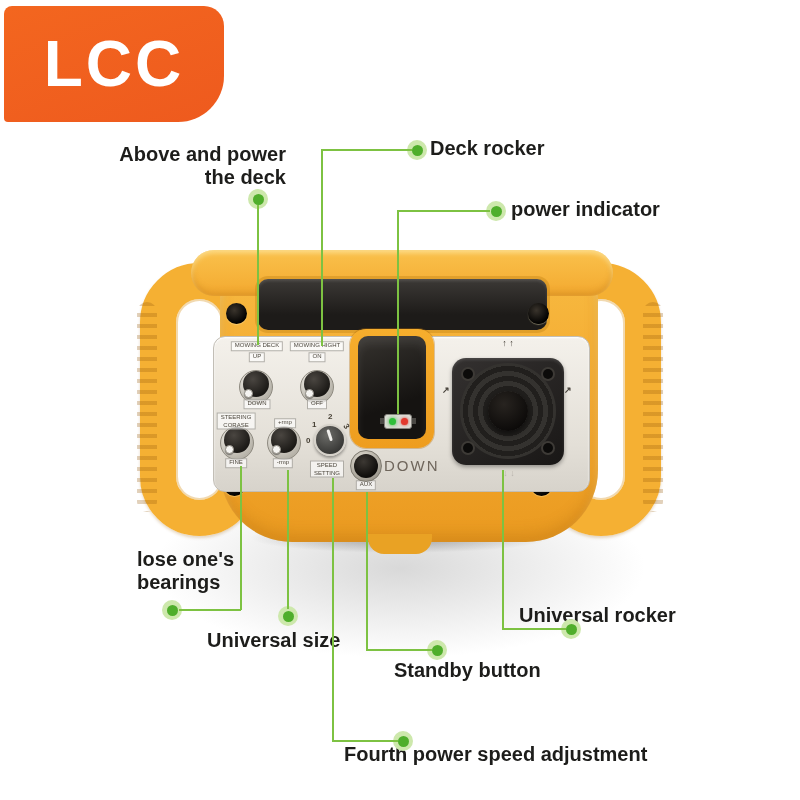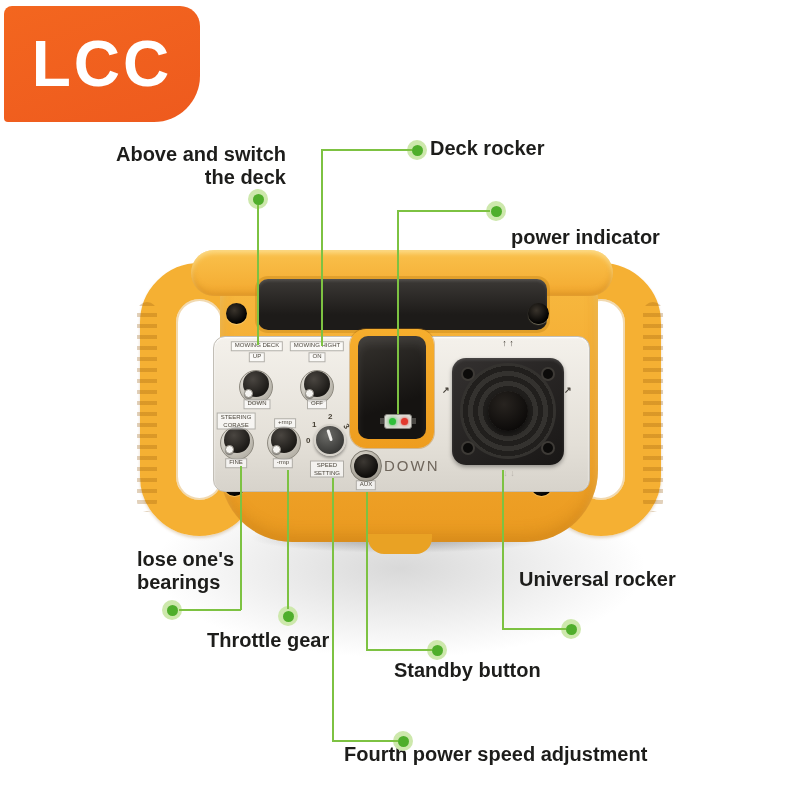--- a/index.html
+++ b/index.html
@@ -1,21 +1,21 @@
 <!DOCTYPE html>
 <html><head>
 <meta charset="utf-8">
 <style>
   html,body{margin:0;padding:0;background:#fff;}
   #scene{position:relative;width:800px;height:800px;background:#ffffff;overflow:hidden;
          font-family:"Liberation Sans",sans-serif;}
   .abs{position:absolute;}
 
   
-  .brand{left:4px;top:6px;width:196px;height:116px;background:linear-gradient(160deg,#f3661f,#ee5a1e);
+  .brand{left:4px;top:6px;width:220px;height:116px;background:linear-gradient(160deg,#f3661f,#ee5a1e);
          border-radius:8px 20px 46px 4px;display:flex;align-items:center;justify-content:center;}
   .brand-text{color:#fff;font-size:64px;font-weight:800;letter-spacing:3px;line-height:1;}
 
   
   .backdrop{left:60px;top:488px;width:680px;height:250px;
             background:radial-gradient(ellipse 50% 50% at 50% 32%,rgba(185,185,185,.55),rgba(255,255,255,0) 72%);}
   .dev-shadow{left:180px;top:516px;width:440px;height:44px;
               background:radial-gradient(ellipse 50% 50% at 50% 50%,rgba(70,70,70,.45),rgba(255,255,255,0) 68%);}
 
   
@@ -206,68 +206,68 @@
   <div class="abs joy-knob"></div>
   <div class="abs joy-screw" style="left:463px;top:369px;"></div>
   <div class="abs joy-screw" style="left:543px;top:369px;"></div>
   <div class="abs joy-screw" style="left:463px;top:443px;"></div>
   <div class="abs joy-screw" style="left:543px;top:443px;"></div>
   <div class="abs joy-glyph" style="left:442px;top:385px;">↗</div>
   <div class="abs joy-glyph" style="left:564px;top:385px;">↗</div>
   <div class="abs joy-glyph-light" style="left:494px;top:468px;width:30px;text-align:center;">↓ ↓</div>
 
   <div>
-    <div class="abs callout-label" style="left:106px;top:143px;width:180px;text-align:right;">Above and switch
+    <div class="abs callout-label" style="left:106px;top:143px;width:180px;text-align:right;">Above and power
 the deck</div>
     <div class="abs dot" style="left:248px;top:189px;"></div>
     <div class="abs v-line" style="left:257px;top:205px;height:140px;"></div>
   </div>
 
   <div>
     <div class="abs callout-label" style="left:430px;top:137px;">Deck rocker</div>
     <div class="abs dot" style="left:407px;top:140px;"></div>
     <div class="abs h-line" style="left:322px;top:149px;width:90px;"></div>
     <div class="abs v-line" style="left:321px;top:149px;height:197px;"></div>
   </div>
 
   <div>
-    <div class="abs callout-label" style="left:511px;top:198px;margin-top:28px;">power indicator</div>
+    <div class="abs callout-label" style="left:511px;top:198px;">power indicator</div>
     <div class="abs dot" style="left:486px;top:201px;"></div>
     <div class="abs h-line" style="left:398px;top:210px;width:92px;"></div>
     <div class="abs v-line" style="left:397px;top:210px;height:204px;"></div>
   </div>
 
   <div>
     <div class="abs callout-label" style="left:137px;top:548px;">lose one's
 bearings</div>
     <div class="abs dot" style="left:162px;top:600px;"></div>
     <div class="abs h-line" style="left:179px;top:609px;width:62px;"></div>
     <div class="abs v-line" style="left:240px;top:466px;height:144px;"></div>
   </div>
 
   <div>
-    <div class="abs callout-label" style="left:207px;top:629px;">Throttle gear</div>
+    <div class="abs callout-label" style="left:207px;top:629px;">Universal size</div>
     <div class="abs dot" style="left:278px;top:606px;"></div>
     <div class="abs v-line" style="left:287px;top:470px;height:139px;"></div>
   </div>
 
   <div>
     <div class="abs callout-label" style="left:344px;top:743px;">Fourth power speed adjustment</div>
     <div class="abs dot" style="left:393px;top:731px;"></div>
     <div class="abs h-line" style="left:332px;top:740px;width:66px;"></div>
     <div class="abs v-line" style="left:332px;top:478px;height:264px;"></div>
   </div>
 
   <div>
     <div class="abs callout-label" style="left:394px;top:659px;">Standby button</div>
     <div class="abs dot" style="left:427px;top:640px;"></div>
     <div class="abs h-line" style="left:366px;top:649px;width:66px;"></div>
     <div class="abs v-line" style="left:366px;top:492px;height:158px;"></div>
   </div>
 
   <div>
-    <div class="abs callout-label" style="left:519px;top:568px;">Universal rocker</div>
+    <div class="abs callout-label" style="left:519px;top:604px;">Universal rocker</div>
     <div class="abs dot" style="left:561px;top:619px;"></div>
     <div class="abs h-line" style="left:502px;top:628px;width:64px;"></div>
     <div class="abs v-line" style="left:502px;top:470px;height:159px;"></div>
   </div>
 
 </div>
 
 </body></html>

